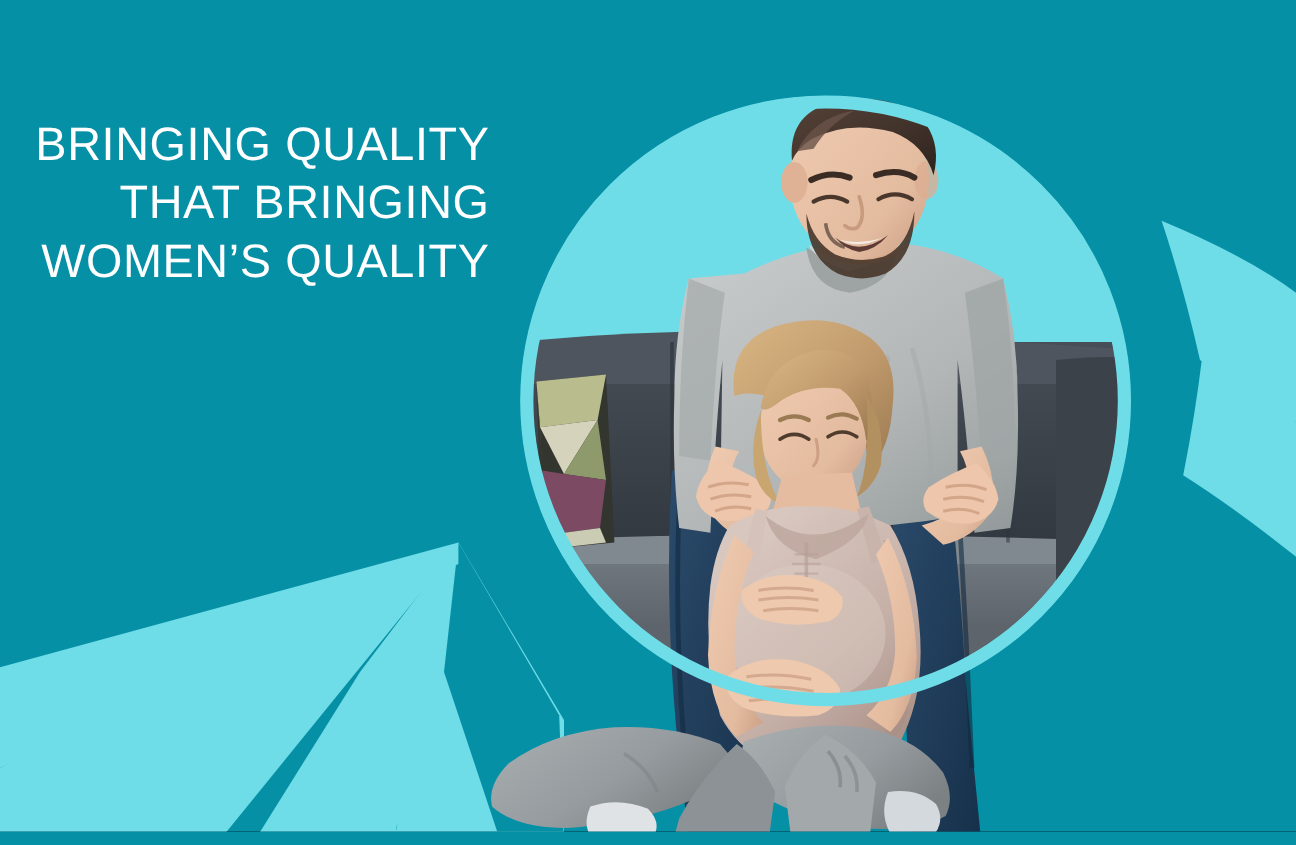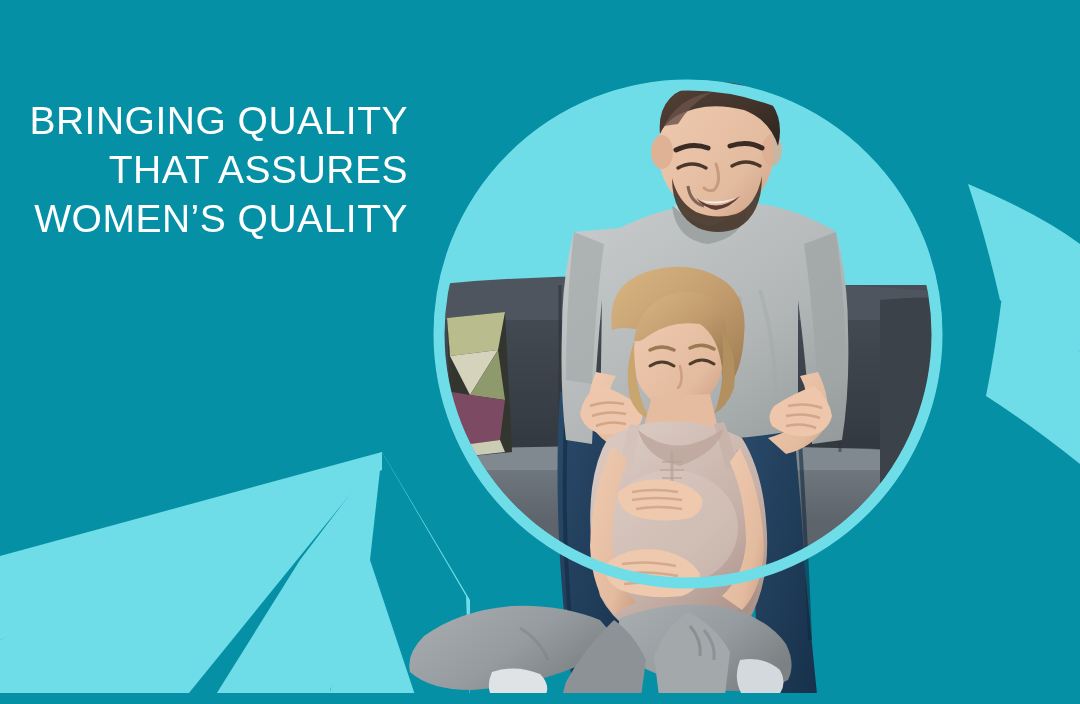--- a/index.html
+++ b/index.html
@@ -289,17 +289,17 @@
     <g>
       <path d="M968,184 Q1040,214 1080,244 L1080,352 Q1034,322 1000,300
                Q986,238 968,184 Z" fill="#6fdde8"></path>
       <path d="M1002,296 Q1040,318 1080,352 L1080,464 Q1030,424 986,396
                Q996,346 1002,296 Z" fill="#6fdde8"></path>
     </g>
   </svg>
 
   <div id="headline">
     <span class="hl-line">BRINGING QUALITY</span>
-    <span class="hl-line">THAT ASSURES</span>
+    <span class="hl-line">THAT BRINGING</span>
     <span class="hl-line">WOMEN’S QUALITY</span>
   </div>
 
 </div>
 
 </body></html>

